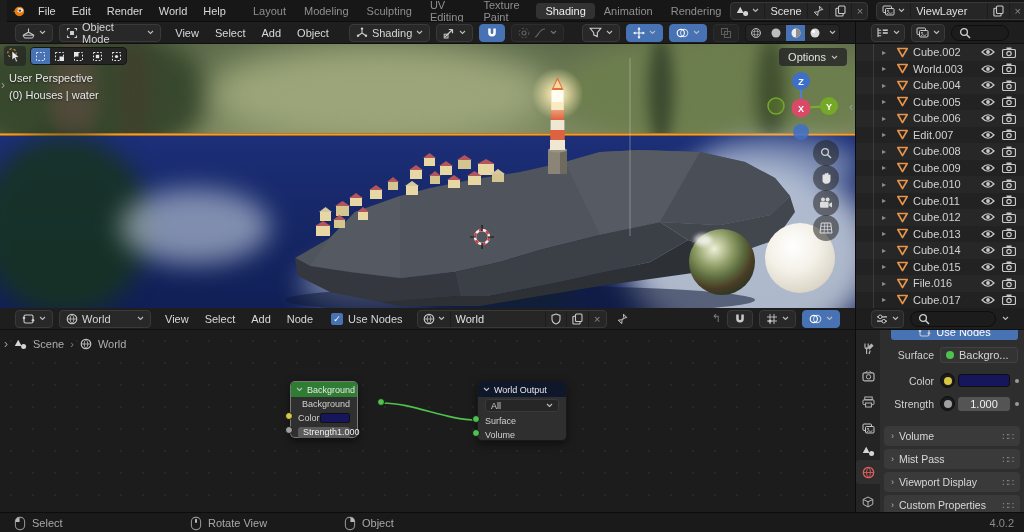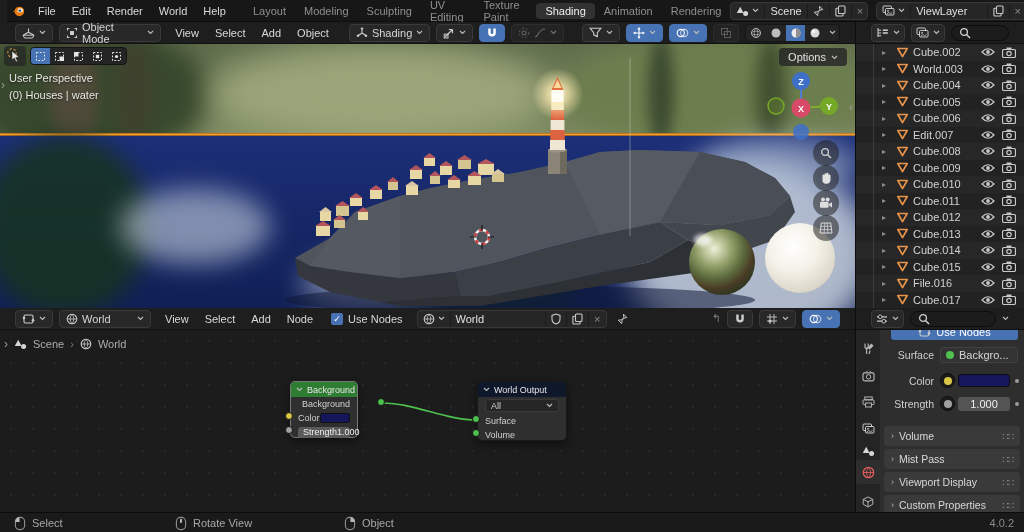--- a/index.html
+++ b/index.html
@@ -1316,21 +1316,21 @@
     <div id="keymap-hints">
         <div class="km" style="left: 14px;">
           <span class="icon">
             <svg width="12" height="15" viewBox="0 0 12 15">
               <rect x="1.4" y="1.4" width="9.2" height="12.2" rx="4" fill="none" stroke="#8f8f8f" stroke-width="1.1"></rect>
               <path d="M5.6 1.4V6H1.4V5.2A4 3.8 0 015.6 1.4z" fill="#b8b8b8"></path>
             </svg>
           </span>
           <span>Select</span>
         </div>
-        <div class="km" style="left: 175px;">
+        <div class="km" style="left: 190px;">
           <span class="icon">
             <svg width="12" height="15" viewBox="0 0 12 15">
               <rect x="1.4" y="1.4" width="9.2" height="12.2" rx="4" fill="none" stroke="#8f8f8f" stroke-width="1.1"></rect>
               <rect x="5" y="2.8" width="2" height="4.2" rx="1" fill="#b8b8b8"></rect>
             </svg>
           </span>
           <span>Rotate View</span>
         </div>
         <div class="km" style="left: 344px;">
           <span class="icon">

